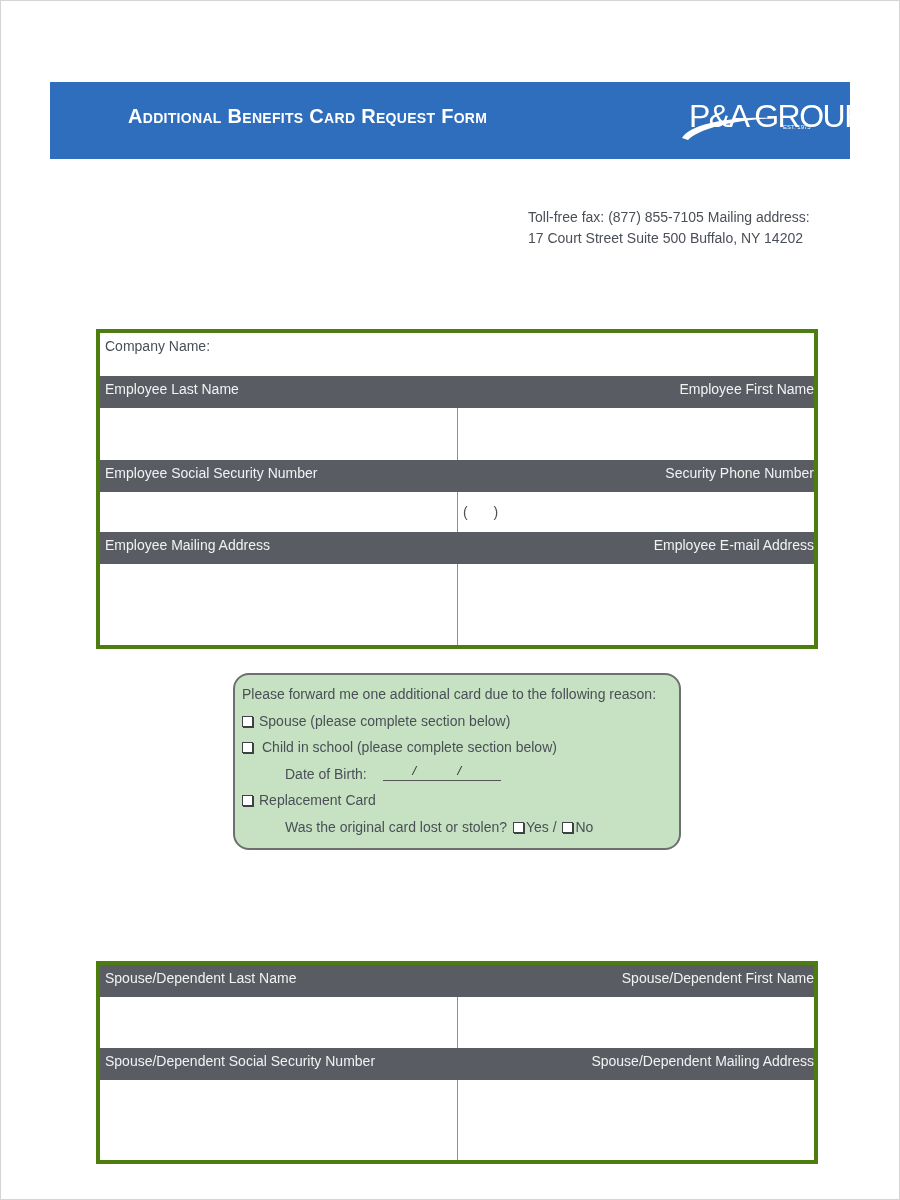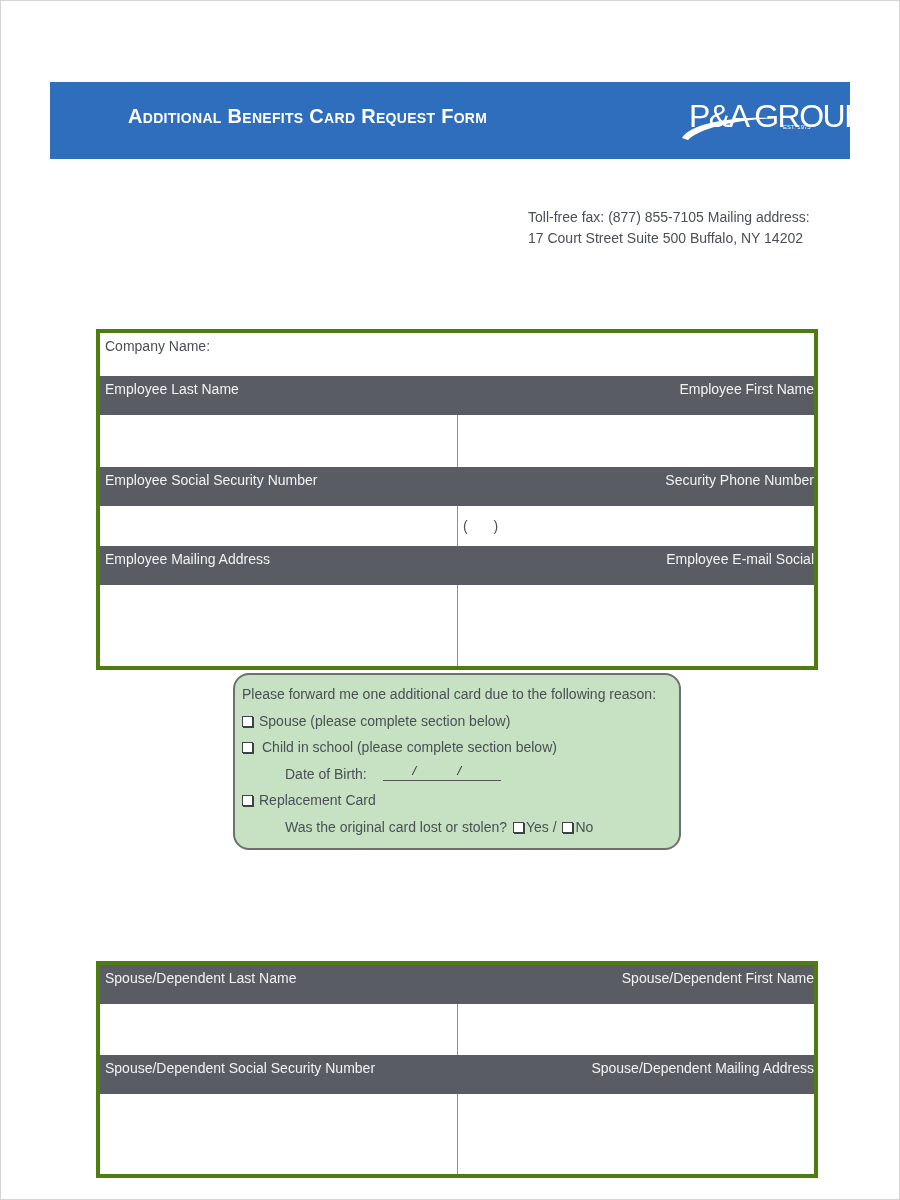--- a/index.html
+++ b/index.html
@@ -11,21 +11,21 @@
   .banner-title { position: absolute; left: 38px; top: 23px; color: #fff; font-family: Liberation Sans, sans-serif; font-size: 20px; font-weight: bold; letter-spacing: 0.3px; font-variant: small-caps; white-space: nowrap; margin-left: 40px; }
   .logo { position: absolute; left: 630px; top: 14px; width: 150px; height: 50px; }
   .logo-text { position: absolute; left: 9px; top: 2px; color: #fff; font-family: "Liberation Sans", sans-serif; font-size: 32px; letter-spacing: -1.5px; white-space: nowrap; }
   .logo-est { position: absolute; left: 103px; top: 28px; color: #fff; font-family: "Liberation Sans", sans-serif; font-size: 6px; white-space: nowrap; }
   .logo-swoosh { position: absolute; left: 0; top: 16px; }
 
   .contact { position: absolute; left: 527px; top: 206px; font-family: "Liberation Sans", sans-serif; font-size: 14px; line-height: 21px; color: #4a4f57; white-space: nowrap; }
 
   .form-table { position: absolute; left: 95px; width: 722px; border: 4px solid #4d7c0f; background: #fff; }
   .row { display: flex; width: 100%; }
-  .hdr { background: #595d63; color: #f2f2f2; height: 39px; }
+  .hdr { background: #595d63; color: #f2f2f2; height: 32px; }
   .cell { width: 50%; position: relative; font-family: "Liberation Sans", sans-serif; font-size: 14px; }
   .cell + .cell { border-left: 1px solid #8e9196; text-align: right; }
   .hdr .cell { padding: 5px 0 0 5px; }
   .hdr .cell + .cell { border-left: none; }
   .field .cell { background: #fff; }
   .company { height: 43px; padding: 5px 0 0 5px; font-family: "Liberation Sans", sans-serif; font-size: 14px; color: #4a4f57; }
   .paren { position: absolute; left: 5px; top: 12px; color: #4a4f57; font-size: 14px; word-spacing: 22px; }
 
   .reason-box { position: absolute; left: 232px; top: 672px; width: 448px; height: 177px; background: #c7e2c2; border: 2px solid #6c7070; border-radius: 16px; padding: 11px 0 0 7px; font-family: "Liberation Sans", sans-serif; font-size: 14px; color: #4a4f57; }
   .rb-line { height: 26.5px; white-space: nowrap; }
@@ -78,21 +78,21 @@
     </div>
     <div class="row field" style="height:40px;">
       <div class="cell"></div>
       <div class="cell">
         <span class="paren">(      )</span>
       </div>
     </div>
 
     <div class="row hdr">
       <div class="cell">Employee Mailing Address</div>
-      <div class="cell">Employee E-mail Social</div>
+      <div class="cell">Employee E-mail Address</div>
     </div>
     <div class="row field" style="height:81px;">
       <div class="cell"></div>
       <div class="cell"></div>
     </div>
   </div>
 
   <div class="reason-box">
     <div class="rb-line">Please forward me one additional card due to the following reason:</div>
     <div class="rb-line">

